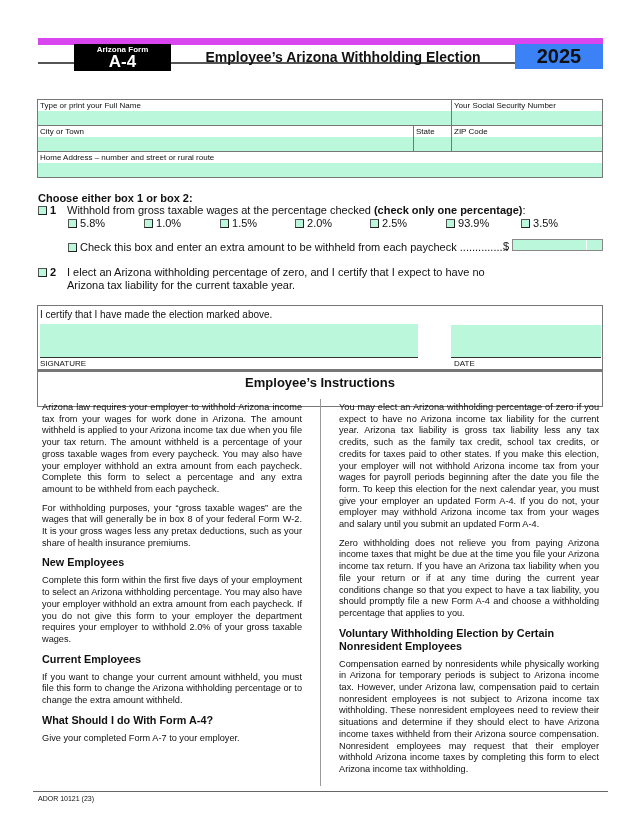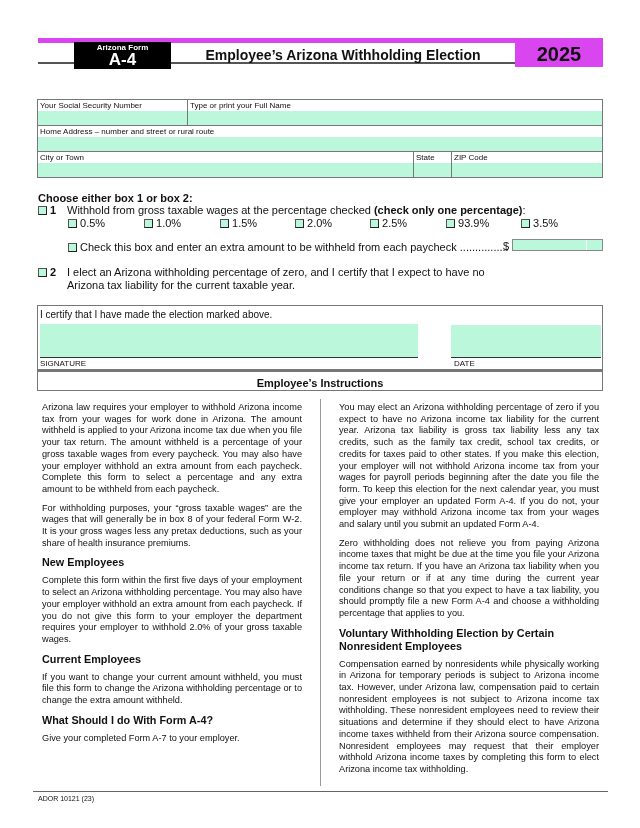--- a/index.html
+++ b/index.html
@@ -1,25 +1,25 @@
 <!DOCTYPE html>
 <html><head>
 <meta charset="utf-8">
 <style>
   * { box-sizing: border-box; margin: 0; padding: 0; }
   html, body { width: 640px; height: 828px; background: #ffffff; overflow: hidden; }
   body { font-family: "Liberation Sans", sans-serif; color: #111; position: relative; }
 
   
-  .hdr { position: absolute; left: 38px; top: 38px; width: 565px; height: 26px; border-top: 5px solid #d946ef; border-bottom: 2px solid #555; }
+  .hdr { position: absolute; left: 38px; top: 38px; width: 565px; height: 26px; border-top: 7px solid #d946ef; border-bottom: 2px solid #555; }
   .hdr-form { position: absolute; left: 36px; top: -1px; width: 97px; height: 27px; background: #000; color: #fff; text-align: center; }
   .hdr-form .small { font-size: 8px; font-weight: bold; line-height: 9px; display: block; padding-top: 1px; }
   .hdr-form .big { font-size: 17px; font-weight: bold; line-height: 16px; display: block; }
   .hdr-title { position: absolute; left: 133px; top: 0; width: 344px; height: 24px; font-size: 14px; font-weight: bold; text-align: center; line-height: 24px; }
-  .hdr-year { position: absolute; right: 0; top: -1px; width: 88px; height: 25px; background: #d946ef; font-size: 20px; font-weight: bold; text-align: center; line-height: 25px; }
+  .hdr-year { position: absolute; right: 0; top: -1px; width: 88px; height: 25px; background: #3b82f6; font-size: 20px; font-weight: bold; text-align: center; line-height: 25px; }
 
   
   .info { position: absolute; left: 37px; top: 99px; width: 566px; border: 1px solid #777; }
   .info .row { display: flex; border-bottom: 1px solid #777; }
   .info .row:last-child { border-bottom: none; }
   .info .cell { border-right: 1px solid #777; }
   .info .cell:last-child { border-right: none; }
   .info .lbl { font-size: 8px; height: 11px; line-height: 11px; padding-left: 2px; background: #fff; }
   .info .fld { height: 14px; background: #bbf7da; }
 
@@ -38,21 +38,21 @@
   .opt2 { position: absolute; left: 38px; top: 266px; font-size: 11px; }
   .opt2 .txt { position: absolute; left: 29px; top: 0; width: 420px; line-height: 13px; }
 
   
   .sig { position: absolute; left: 37px; top: 305px; width: 566px; height: 65px; border: 1px solid #777; }
   .sig .cert { position: absolute; left: 2px; top: 3px; font-size: 10px; }
   .sig .sfld { position: absolute; left: 2px; top: 18px; width: 378px; height: 34px; background: #bbf7da; border-bottom: 1px solid #333; }
   .sig .dfld { position: absolute; left: 413px; top: 19px; width: 150px; height: 33px; background: #bbf7da; border-bottom: 1px solid #333; }
   .sig .slbl { position: absolute; left: 2px; top: 53px; font-size: 8px; }
   .sig .dlbl { position: absolute; left: 416px; top: 53px; font-size: 8px; }
-  .instr-h { position: absolute; left: 37px; top: 370px; width: 566px; height: 21px; border: 1px solid #777; border-top: 2px solid #777; text-align: center; font-size: 11px; font-weight: bold; line-height: 22px; }
+  .instr-h { position: absolute; left: 37px; top: 370px; width: 566px; height: 37px; border: 1px solid #777; border-top: 2px solid #777; text-align: center; font-size: 13px; font-weight: bold; line-height: 22px; }
 
   
   .col { position: absolute; top: 402px; width: 260px; font-size: 9.2px; line-height: 11.7px; }
   .col.left { left: 42px; }
   .col.right { left: 339px; }
   .col p { text-align: justify; margin-bottom: 7px; }
   .col h3 { font-size: 10.8px; font-weight: bold; margin-bottom: 6px; line-height: 13px; }
   .vdiv { position: absolute; left: 320px; top: 399px; width: 1px; height: 387px; background: #999; }
   .hrule { position: absolute; left: 33px; top: 791px; width: 575px; height: 1px; background: #666; }
   .footer { position: absolute; left: 38px; top: 795px; font-size: 7px; }
@@ -64,60 +64,60 @@
   <div class="hdr-form">
     <span class="small">Arizona Form</span>
     <span class="big">A-4</span>
   </div>
   <div class="hdr-title">Employee’s Arizona Withholding Election</div>
   <div class="hdr-year">2025</div>
 </div>
 
 <div class="info">
   <div class="row">
-    <div class="cell" style="flex:1">
-      <div class="lbl">Your Social Security Number</div>
-      <div class="fld"></div>
-    </div>
     <div class="cell" style="width:414px">
       <div class="lbl">Type or print your Full Name</div>
       <div class="fld"></div>
     </div>
-  </div>
-  <div class="row">
     <div class="cell" style="flex:1">
-      <div class="lbl">Home Address – number and street or rural route</div>
+      <div class="lbl">Your Social Security Number</div>
       <div class="fld"></div>
     </div>
   </div>
   <div class="row">
     <div class="cell" style="width:376px">
       <div class="lbl">City or Town</div>
       <div class="fld"></div>
     </div>
     <div class="cell" style="width:38px">
       <div class="lbl">State</div>
       <div class="fld"></div>
     </div>
     <div class="cell" style="flex:1">
       <div class="lbl">ZIP Code</div>
       <div class="fld"></div>
     </div>
   </div>
+  <div class="row">
+    <div class="cell" style="flex:1">
+      <div class="lbl">Home Address – number and street or rural route</div>
+      <div class="fld"></div>
+    </div>
+  </div>
 </div>
 
 <div class="choose-h">Choose either box 1 or box 2:</div>
 
 <div class="opt1">
   <span class="cb"></span><span class="num">1</span>
   <span class="txt"><span>Withhold from gross taxable wages at the percentage checked </span><b>(check only one percentage)</b><span>:</span></span>
 </div>
 
 <div class="pcts">
-  <span class="pct" style="left:0px"><span class="cb"></span> <span>0.5%</span></span>
+  <span class="pct" style="left:0px"><span class="cb"></span> <span>5.8%</span></span>
   <span class="pct" style="left:76px"><span class="cb"></span> <span>1.0%</span></span>
   <span class="pct" style="left:152px"><span class="cb"></span> <span>1.5%</span></span>
   <span class="pct" style="left:227px"><span class="cb"></span> <span>2.0%</span></span>
   <span class="pct" style="left:302px"><span class="cb"></span> <span>2.5%</span></span>
   <span class="pct" style="left:378px"><span class="cb"></span> <span>93.9%</span></span>
   <span class="pct" style="left:453px"><span class="cb"></span> <span>3.5%</span></span>
 </div>
 
 <div class="extra">
   <span class="cb"></span> <span>Check this box and enter an extra amount to be withheld from each paycheck ................</span>

